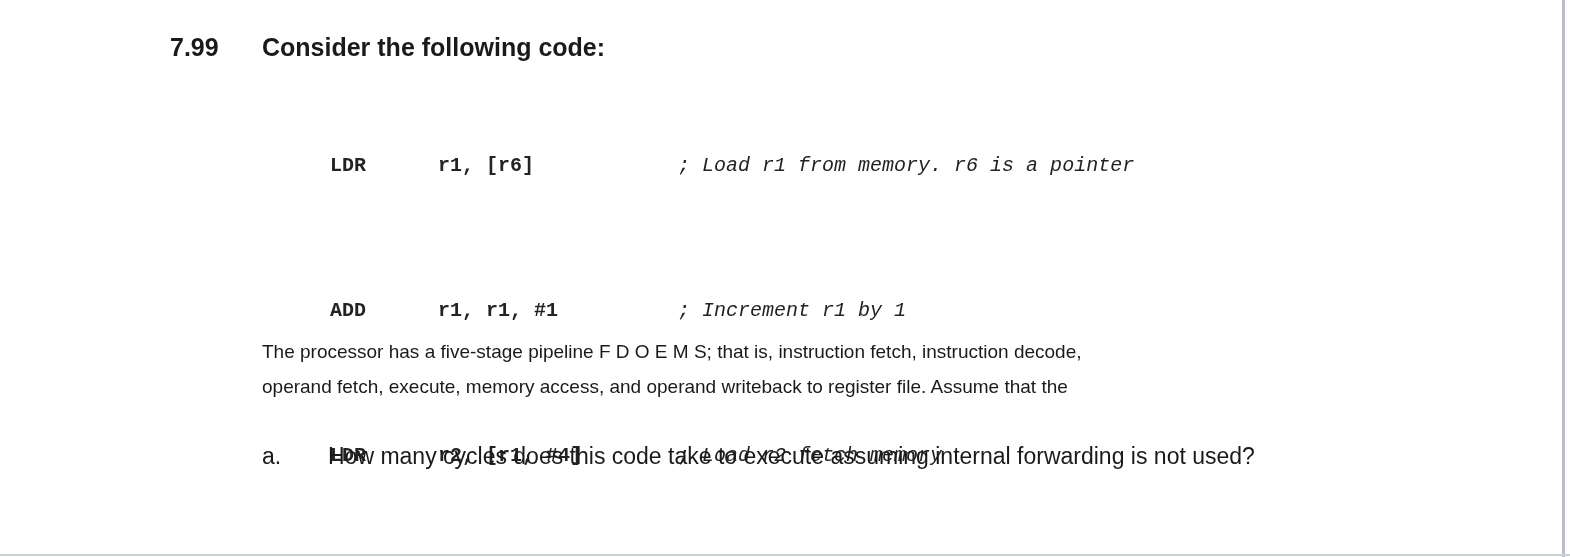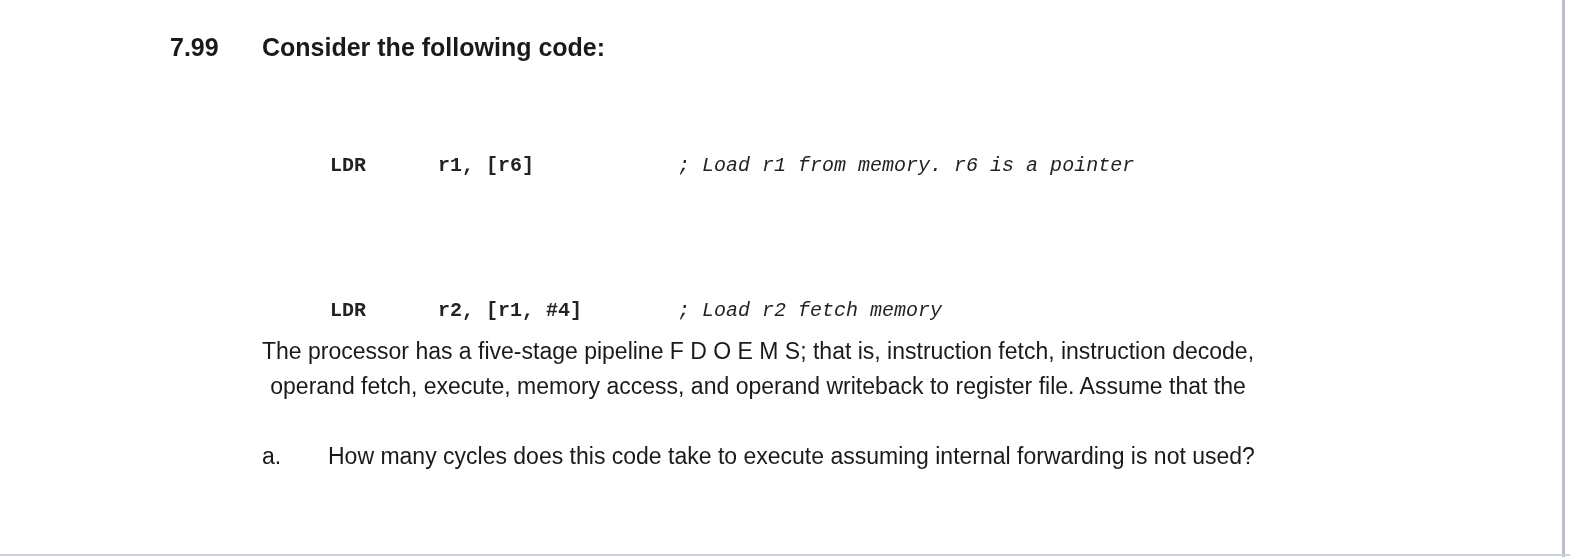--- a/index.html
+++ b/index.html
@@ -48,24 +48,23 @@
     font-weight: bold;
   }
   .code-line .comment {
     white-space: pre;
     font-style: italic;
   }
   .description {
     position: absolute;
     left: 262px;
     top: 334px;
-    font-size: 23px;
+    font-size: 19px;
     line-height: 35px;
     white-space: nowrap;
-    text-align: center;
   }
   .questions {
     position: absolute;
     left: 262px;
     top: 439px;
     font-size: 23px;
     line-height: 35px;
     white-space: nowrap;
   }
   .q-label {
@@ -96,20 +95,23 @@
 
   <div class="problem-header">
     <span class="problem-number">7.99</span><span class="problem-title">Consider the following code:</span>
   </div>
 
   <div class="code-block">
     <div class="code-line">
       <span class="instr">LDR      r1, [r6]</span><span class="comment">; Load r1 from memory. r6 is a pointer</span>
     </div>
     <div class="code-line">
+      <span class="instr">ADD      r1, r1, #1</span><span class="comment">; Increment r1 by 1</span>
+    </div>
+    <div class="code-line">
       <span class="instr">LDR      r2, [r1, #4]</span><span class="comment">; Load r2 fetch memory</span>
     </div>
     
     
     
     
     
   </div>
 
   <div class="description">

